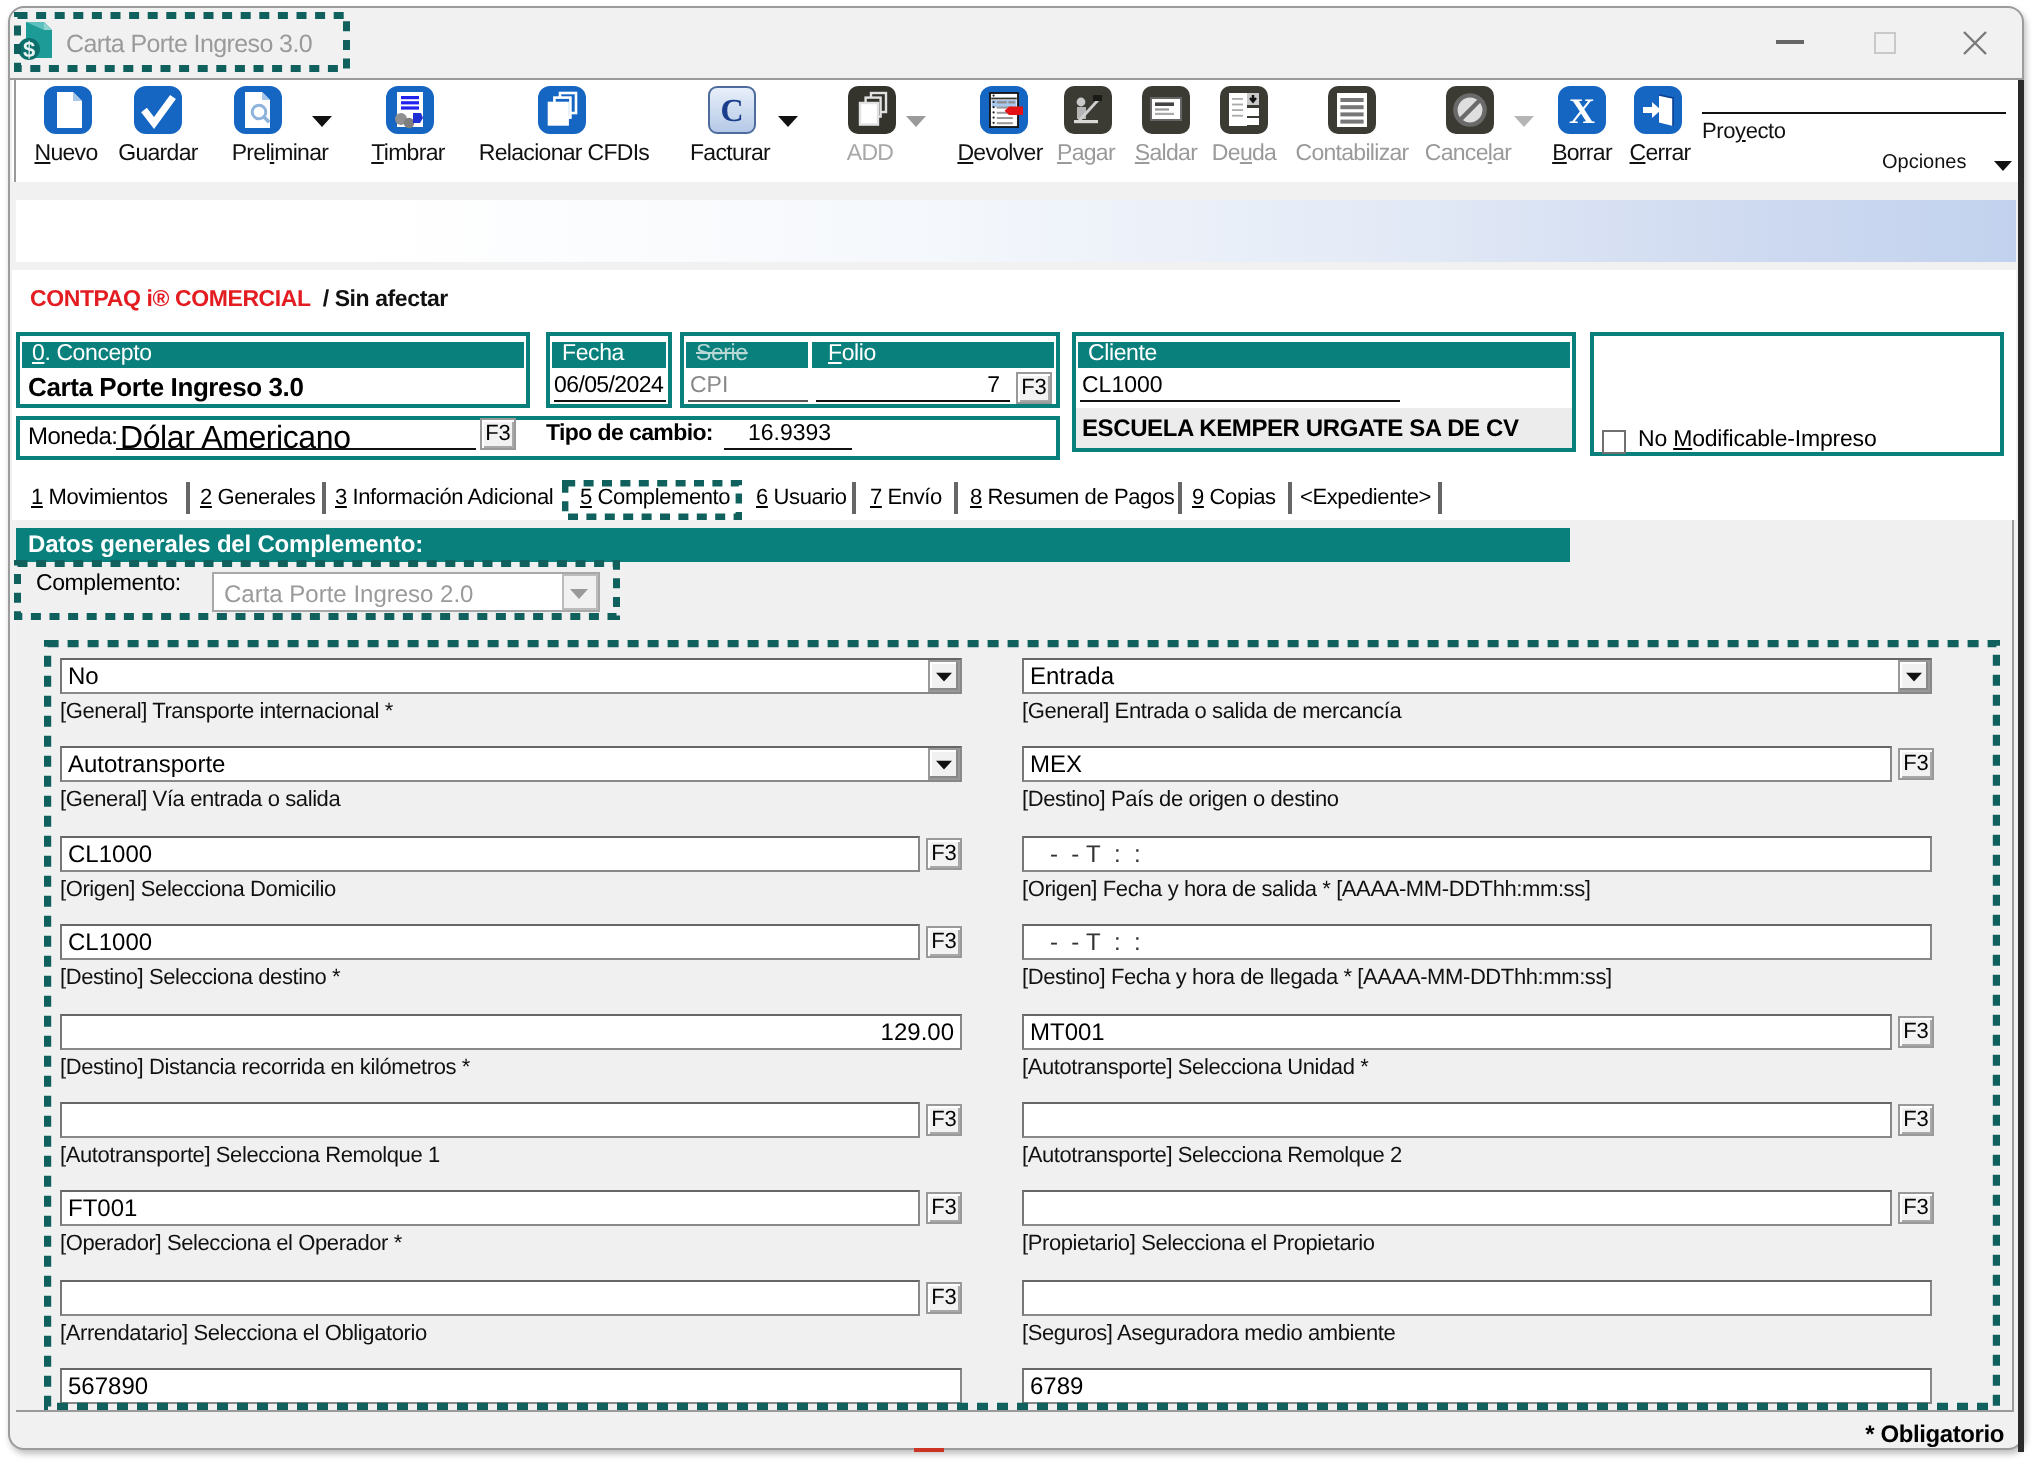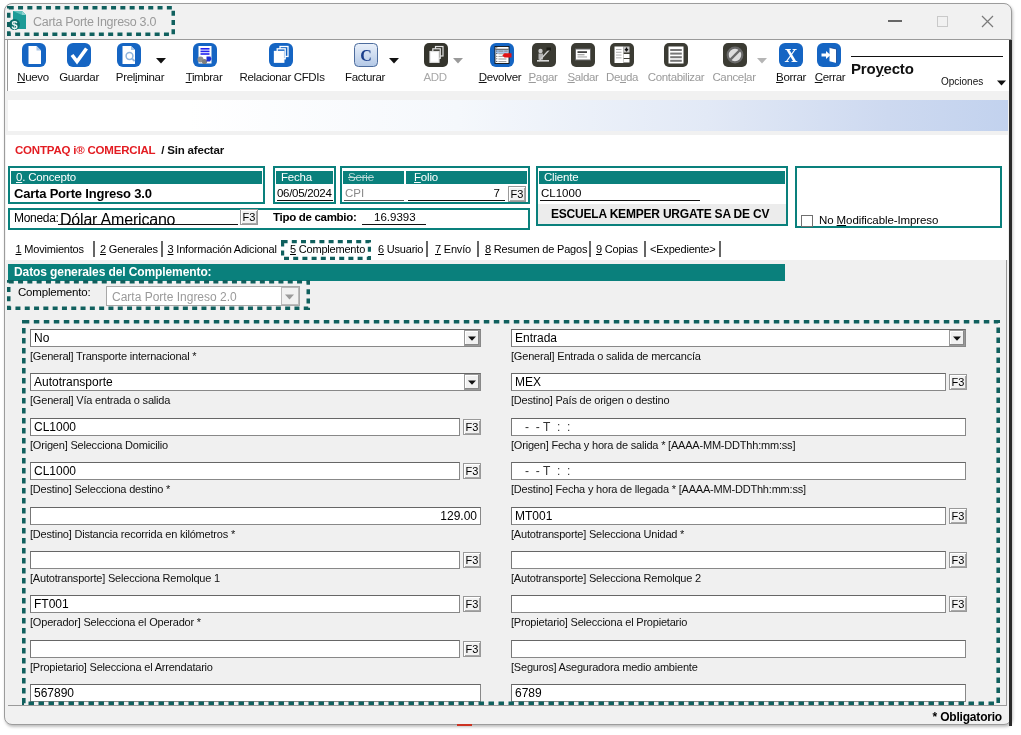--- a/index.html
+++ b/index.html
@@ -172,21 +172,21 @@
   </svg>
 <div class="tlab" style="left:731px;color:#111"><u>B</u>orrar</div>
 <svg class="a" style="left:817px;top:43px" width="24" height="24" viewBox="0 0 24 24">
     <rect x="0" y="0" width="24" height="24" rx="6" fill="#1565c3"></rect>
     <path d="M12.5,4.5 l7,1.5 v14 l-7,-1.8 z" fill="#fff"></path>
     <path d="M12.5,4.5 l7,1.5 v14" fill="none" stroke="#0b3f8f" stroke-width="0.8"></path>
     <path d="M4.5,10.5 h4.5 v-2.5 l4.5,4 l-4.5,4 v-2.5 h-4.5 z" fill="#fff"></path>
   </svg>
 <div class="tlab" style="left:770px;color:#111"><u>C</u>errar</div>
 <div class="a" style="left:851px;top:56px;width:152px;height:1px;background:#111"></div>
-<div class="a" style="left:851px;top:60px;font-size:15px;font-weight:bold;color:#111;letter-spacing:-0.2px">Pro<u>y</u>ecto</div>
+<div class="a" style="left:851px;top:60px;font-size:11px;font-weight:normal;color:#111;letter-spacing:-0.2px">Pro<u>y</u>ecto</div>
 <div class="a" style="left:941px;top:76px;font-size:10px;color:#111">Opciones</div>
 <svg class="a" style="left:997px;top:80px" width="9" height="6" viewBox="0 0 9 6">
     <path d="M0,0.5 h9 l-4.5,5 z" fill="#111"></path>
   </svg>
 <div class="a" style="left:8px;top:100px;width:1000px;height:31px;background:linear-gradient(to right,#ffffff 0%,#ffffff 18%,#f5f8fc 45%,#e2e9f6 70%,#cdd9f0 88%,#c2d2ee 100%)"></div>
 <div class="a" style="left:6px;top:135px;width:1002px;height:125px;background:#fff"></div>
 <div class="a" style="left:15px;top:144px;font-size:11.5px;font-weight:bold;letter-spacing:-0.2px"><span style="color:#e31c22">CONTPAQ i® COMERCIAL</span><span style="color:#111">&nbsp; / Sin afectar</span></div>
 <div class="a" style="left:8px;top:166px;width:257px;height:38px;background:#fff;border:2px solid #0a807c"></div>
 <div class="a" style="left:11px;top:171px;width:251px;height:13px;background:#0a807c;color:#fff;font-size:11.5px;line-height:13px;padding-left:5px;white-space:nowrap;letter-spacing:-0.2px"><u>0</u>. Concepto</div>
 <div class="a" style="left:14px;top:186px;font-size:13px;font-weight:bold;color:#000;letter-spacing:-0.2px">Carta Porte Ingreso 3.0</div>
@@ -199,21 +199,21 @@
 <div class="a" style="left:406px;top:171px;width:121px;height:13px;background:#0a807c;color:#fff;font-size:11.5px;line-height:13px;padding-left:8px;white-space:nowrap;letter-spacing:-0.2px"><u>F</u>olio</div>
 <div class="a" style="left:345px;top:187px;font-size:11.5px;color:#888">CPI</div>
 <div class="a" style="left:344px;top:200px;width:60px;height:1px;background:#555"></div>
 <div class="a" style="left:408px;top:187px;width:92px;font-size:11.5px;color:#000;text-align:right">7</div>
 <div class="a" style="left:408px;top:200px;width:97px;height:1px;background:#111"></div>
 <div class="a f3" style="left:508px;top:186px;width:18px;height:16px">F3</div>
 <div class="a" style="left:536px;top:166px;width:252px;height:60px;background:#fff;border:2px solid #0a807c"></div>
 <div class="a" style="left:539px;top:171px;width:246px;height:13px;background:#0a807c;color:#fff;font-size:11.5px;line-height:13px;padding-left:5px;white-space:nowrap;letter-spacing:-0.2px">Cliente</div>
 <div class="a" style="left:541px;top:187px;font-size:11.5px;color:#000">CL1000</div>
 <div class="a" style="left:540px;top:200px;width:160px;height:1px;background:#111"></div>
-<div class="a" style="left:538px;top:204px;width:248px;height:20px;background:#ececec;font-size:12px;font-weight:bold;color:#000;line-height:20px;padding-left:13px;letter-spacing:-0.2px">ESCUELA KEMPER URGATE SA DE CV</div>
+<div class="a" style="left:538px;top:204px;width:248px;height:20px;background:#ececec;font-size:12px;font-weight:bold;color:#000;line-height:20px;padding-left:3px;letter-spacing:-0.2px">ESCUELA KEMPER URGATE SA DE CV</div>
 <div class="a" style="left:795px;top:166px;width:207px;height:62px;background:#fff;border:2px solid #0a807c"></div>
 <div class="a" style="left:801px;top:215px;width:12px;height:12px;background:#fff;border:1px solid #707070"></div>
 <div class="a" style="left:819px;top:214px;font-size:11.5px;color:#000;letter-spacing:-0.1px">No <u>M</u>odificable-Impreso</div>
 <div class="a" style="left:8px;top:208px;width:522px;height:22px;background:#fff;border:2px solid #0a807c"></div>
 <div class="a" style="left:14px;top:211px;font-size:12px;font-weight:normal;color:#000;letter-spacing:-0.3px">Moneda:</div>
 <div class="a" style="left:60px;top:211px;font-size:16px;color:#000;letter-spacing:-0.2px">Dólar Americano</div>
 <div class="a" style="left:58px;top:224px;width:180px;height:1px;background:#111"></div>
 <div class="a f3" style="left:240px;top:209px;width:18px;height:16px">F3</div>
 <div class="a" style="left:273px;top:211px;font-size:11.5px;font-weight:bold;color:#000;letter-spacing:-0.3px">Tipo de cambio:</div>
 <div class="a" style="left:374px;top:211px;font-size:11.5px;color:#000">16.9393</div>
@@ -294,21 +294,21 @@
 <div class="a f3" style="left:949px;top:552px;width:18px;height:16px">F3</div>
 <div class="a lbl" style="left:511px;top:572px">[Autotransporte] Selecciona Remolque 2</div>
 <div class="a inp" style="left:30px;top:595px;width:430px;height:18px">FT001</div>
 <div class="a f3" style="left:463px;top:596px;width:18px;height:16px">F3</div>
 <div class="a lbl" style="left:30px;top:616px">[Operador] Selecciona el Operador *</div>
 <div class="a inp" style="left:511px;top:595px;width:435px;height:18px"></div>
 <div class="a f3" style="left:949px;top:596px;width:18px;height:16px">F3</div>
 <div class="a lbl" style="left:511px;top:616px">[Propietario] Selecciona el Propietario</div>
 <div class="a inp" style="left:30px;top:640px;width:430px;height:18px"></div>
 <div class="a f3" style="left:463px;top:641px;width:18px;height:16px">F3</div>
-<div class="a lbl" style="left:30px;top:661px">[Propietario] Selecciona el Arrendatario</div>
+<div class="a lbl" style="left:30px;top:661px">[Arrendatario] Selecciona el Obligatorio</div>
 <div class="a inp" style="left:511px;top:640px;width:455px;height:18px"></div>
 <div class="a lbl" style="left:511px;top:661px">[Seguros] Aseguradora medio ambiente</div>
 <div class="a inp" style="left:30px;top:684px;width:451px;height:18px">567890</div>
 <div class="a inp" style="left:511px;top:684px;width:455px;height:18px">6789</div>
 <svg class="a" style="left:22px;top:320px" width="978" height="385" viewBox="0 0 978 385">
     <rect x="1.8" y="1.8" width="974.4" height="381.4" fill="none" stroke="#10605e" stroke-width="3.6" stroke-dasharray="5.5,4.5"></rect>
   </svg>
 <div class="a" style="left:1009px;top:40px;width:3px;height:686px;background:#2a2a2a"></div>
 <div class="a" style="left:834px;top:710px;width:168px;text-align:right;font-size:12px;font-weight:bold;color:#000;letter-spacing:-0.2px">* Obligatorio</div>
 <div class="a" style="left:457px;top:724px;width:15px;height:2px;background:#cc3322"></div>

